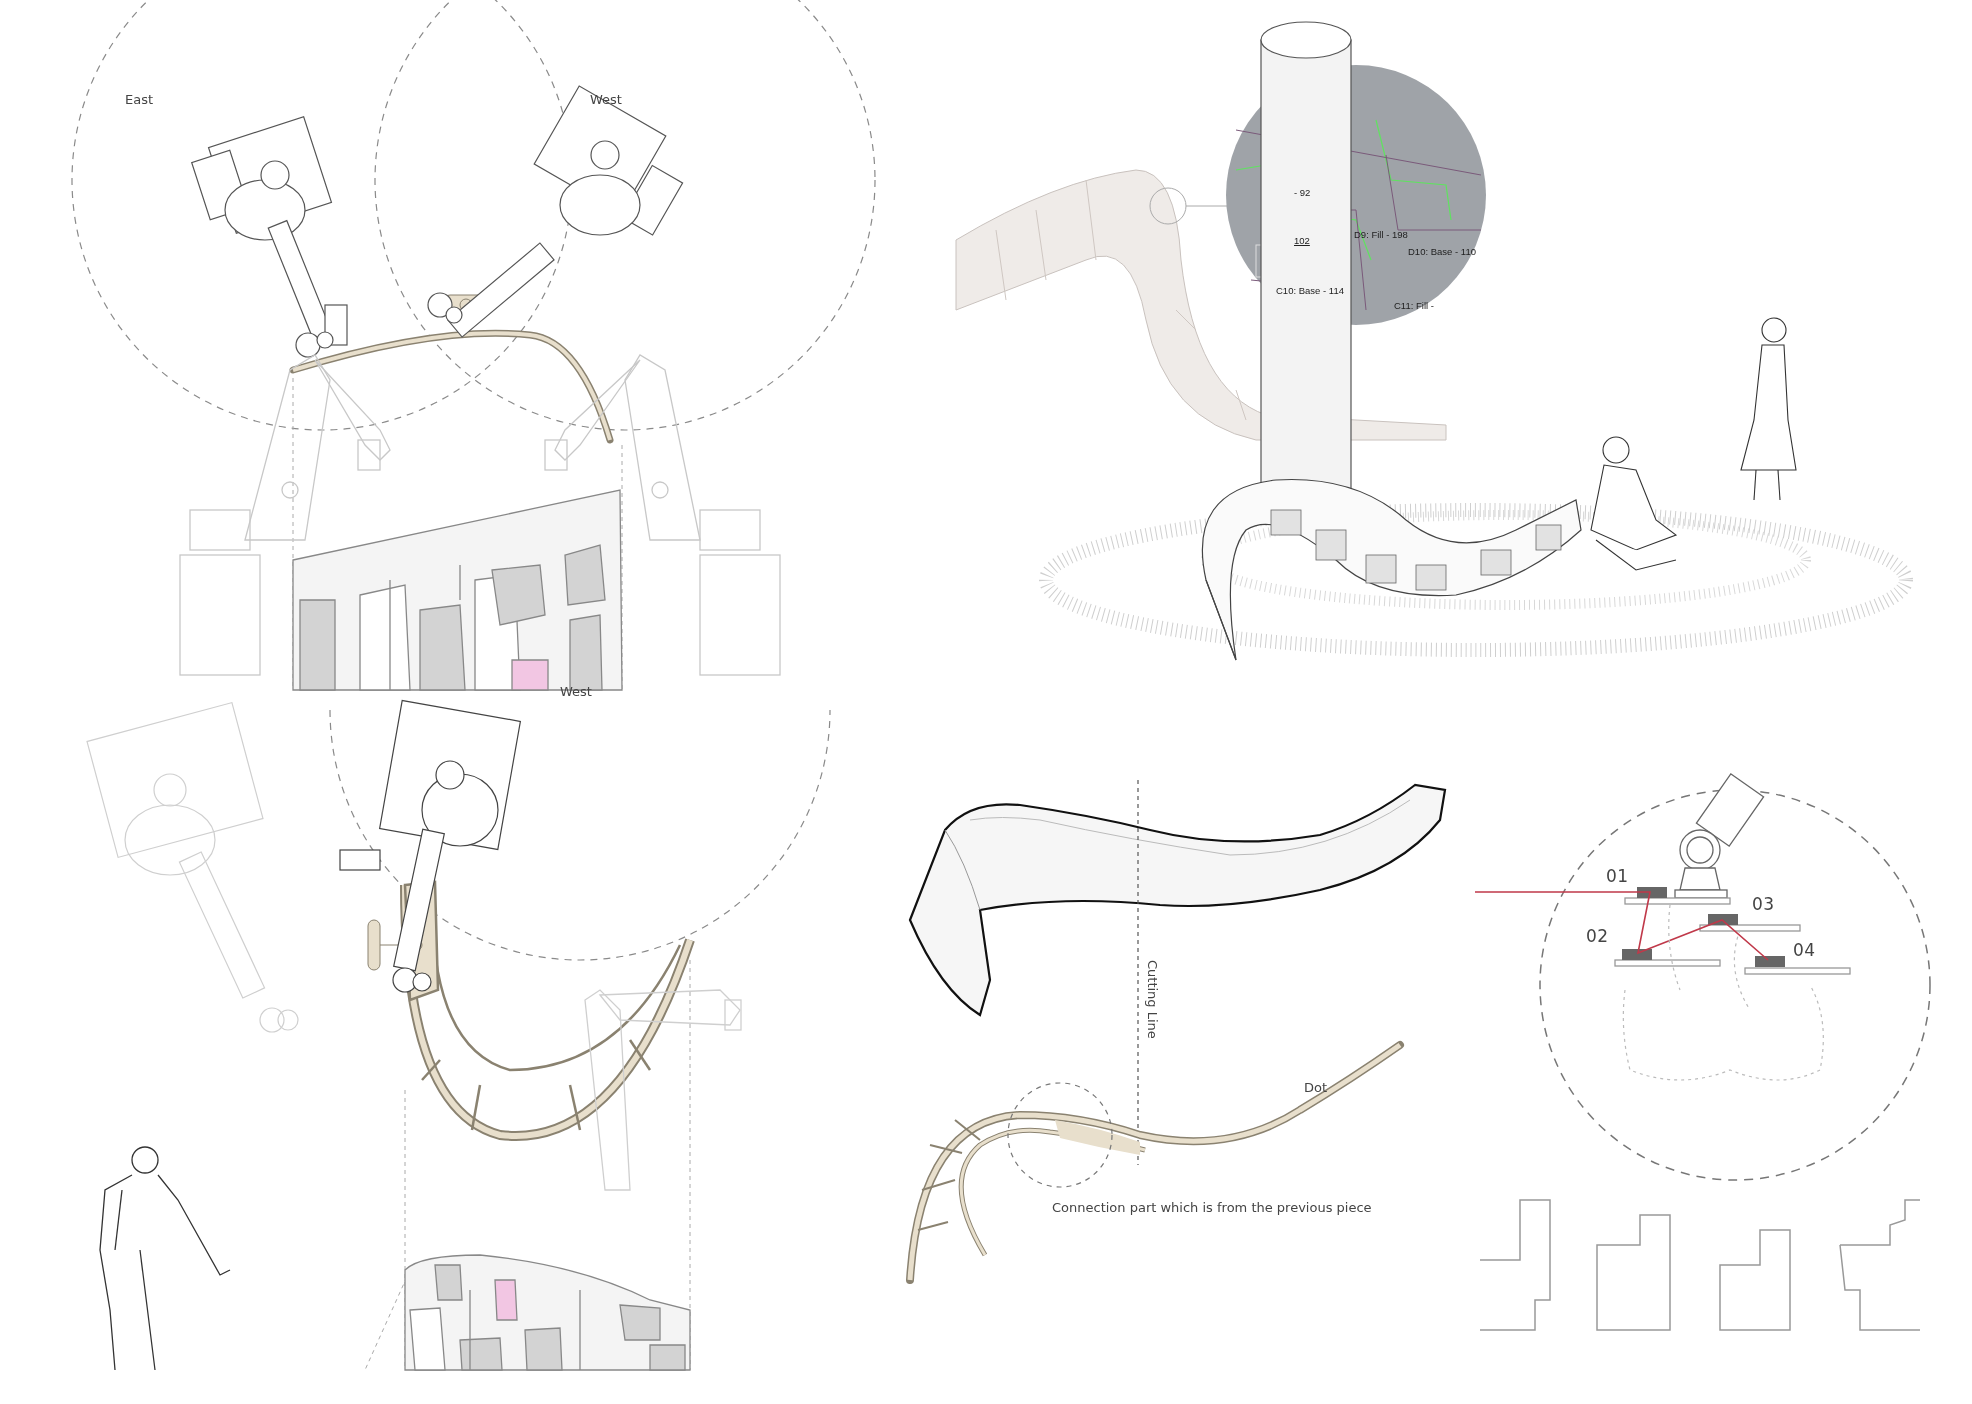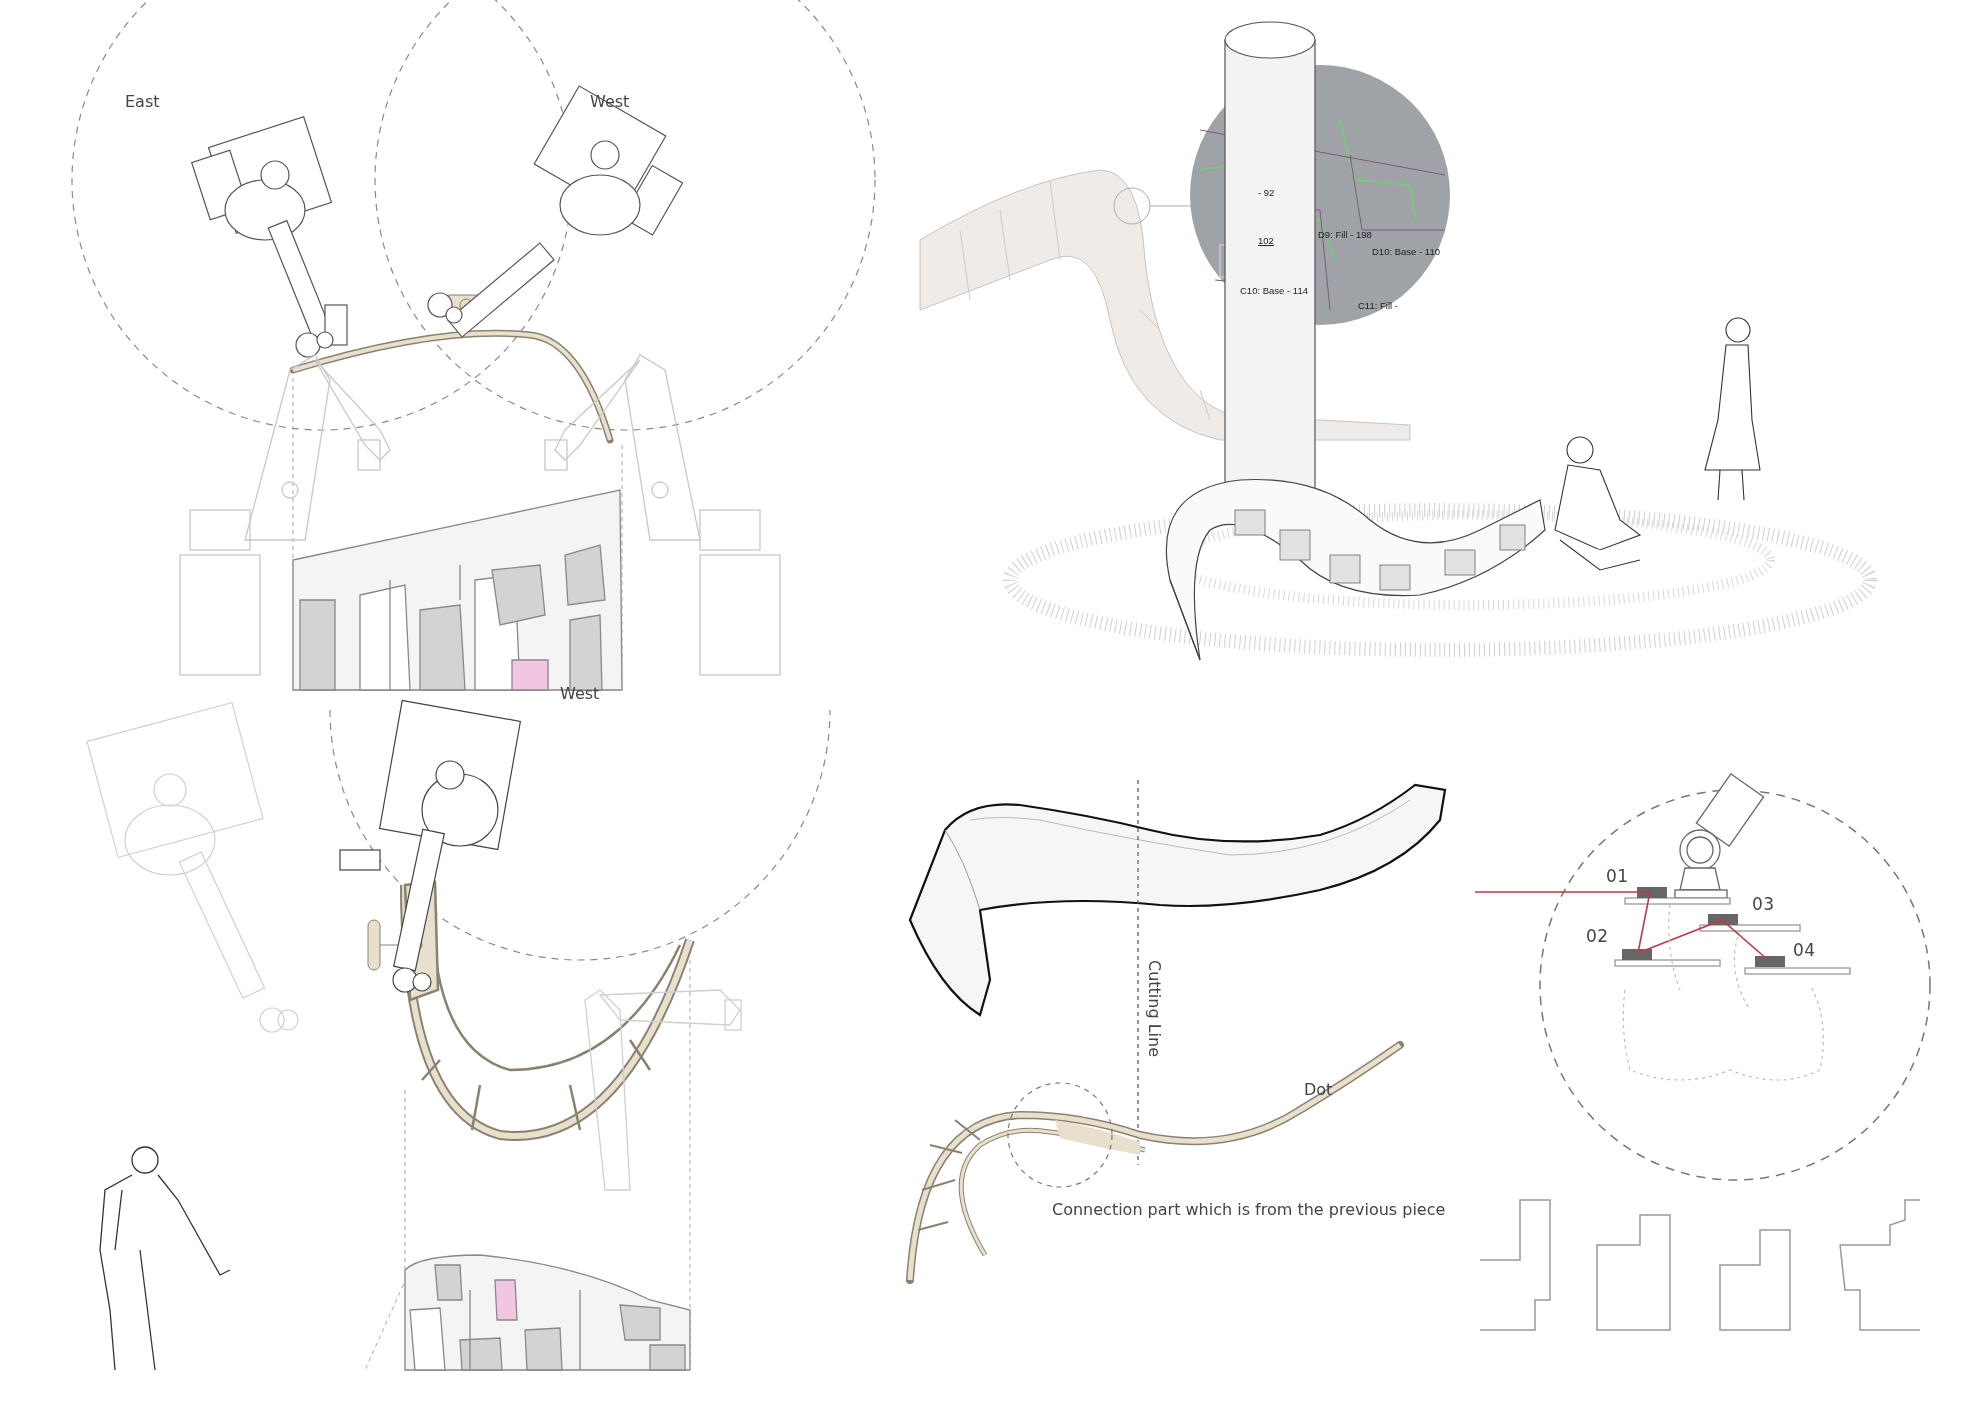--- a/index.html
+++ b/index.html
@@ -1,20 +1,20 @@
 <!DOCTYPE html>
 <html><head>
 <meta charset="utf-8">
 <style>
   html, body { margin:0; padding:0; background:#ffffff; }
   body { width:1972px; height:1404px; position:relative; overflow:hidden; font-family:"DejaVu Sans", sans-serif; color:#555; }
   .panel { position:absolute; }
   .panel svg { position:absolute; left:0; top:0; width:100%; height:100%; overflow:visible; }
   .label { position:absolute; font-family:"DejaVu Sans", sans-serif; color:#444; white-space:nowrap; }
-  .lbl-sm { font-size:16px; }
+  .lbl-sm { font-size:13px; }
   .lbl-md { font-size:17px; letter-spacing:0.5px; }
   .cad-text { position:absolute; font-family:"Liberation Sans", sans-serif; font-size:9.5px; color:#222; white-space:nowrap; }
   .vertical { writing-mode:vertical-rl; }
 </style>
 </head>
 <body>
 
 <div class="panel" style="left:60px;top:40px;width:820px;height:650px;">
   <svg viewBox="0 0 820 650">
 
@@ -148,21 +148,21 @@
       <path fill="#d3d3d3" d="M465 640 L500 638 L502 680 L467 680 Z"></path>
       <path fill="#d3d3d3" d="M560 615 L600 618 L600 650 L565 650 Z"></path>
       <path fill="#d3d3d3" d="M590 655 L625 655 L625 680 L590 680 Z"></path>
       <line x1="410" y1="600" x2="410" y2="680"></line>
       <line x1="520" y1="600" x2="520" y2="680"></line>
     </g>
   </svg>
   <div class="label lbl-sm" style="left:500px;top:-6px;">West</div>
 </div>
 
-<div class="panel" style="left:900px;top:60px;width:1000px;height:680px;text-align:right;">
+<div class="panel" style="left:936px;top:60px;width:1000px;height:680px;text-align:right;">
   <svg viewBox="0 0 1000 680">
 
     <path d="M20 180 Q120 120 200 110 Q240 110 245 200 Q260 330 330 355 L510 365 L510 380 L320 380 Q230 360 210 260 Q195 180 150 200 L20 250 Z" fill="#efebe8" stroke="#c9c2be" stroke-width="1"></path>
     <g stroke="#cfc7c2" fill="none" stroke-width="1">
       <path d="M60 170 L70 240"></path>
         <path d="M100 150 L110 220"></path>
         <path d="M150 120 L160 200"></path>
       <path d="M240 250 L260 270"></path>
         <path d="M300 330 L310 360"></path>
         <path d="M400 340 L405 370"></path>

